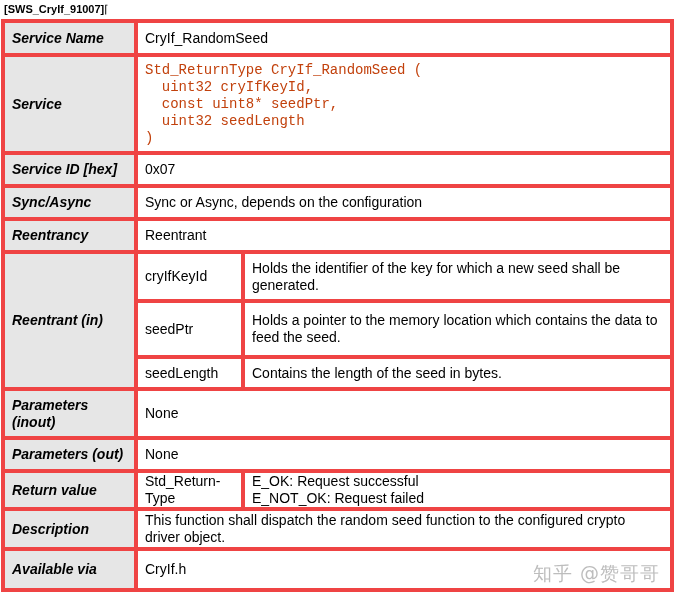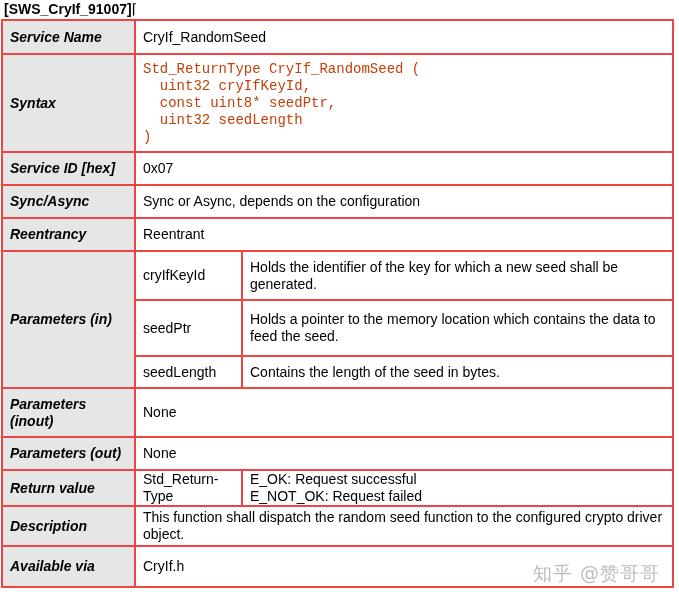--- a/index.html
+++ b/index.html
@@ -1,20 +1,20 @@
 <!DOCTYPE html>
 <html><head>
 <meta charset="utf-8">
 <style>
   html, body { margin:0; padding:0; background:#ffffff; }
   body { width:679px; height:600px; position:relative; overflow:hidden; font-family:"Liberation Sans", sans-serif; color:#000; }
-  .req-id { position:absolute; left:4px; top:0px; font-weight:bold; font-size:14px; line-height:19px; letter-spacing:0px; }
+  .req-id { position:absolute; left:4px; top:0px; font-weight:bold; font-size:11px; line-height:19px; letter-spacing:0px; }
   .req-id .bracket-open { font-weight:normal; }
   table.spec { position:absolute; left:1px; top:19px; width:673px; border-collapse:collapse; table-layout:fixed; }
-  table.spec td { border:2px solid #ef4444; padding:0 7px; font-size:14px; line-height:17px; vertical-align:middle; }
+  table.spec td { border:4px solid #ef4444; padding:0 7px; font-size:14px; line-height:17px; vertical-align:middle; }
   td.label { background:#e6e6e6; font-weight:bold; font-style:italic; width:117px; padding-left:7px; }
   td.mono { font-family:"Liberation Mono", monospace; font-size:13px; line-height:17px; white-space:pre; padding-top:2px; padding-bottom:2px; color:#c2410c; }
   td.sub { width:86px; }
   .watermark { position:absolute; left:533px; top:561px; font-size:19px; color:#bdbdbd; letter-spacing:1px; font-family:"DejaVu Sans", sans-serif; }
 </style>
 </head>
 <body>
 
 <div class="req-id"><span>[SWS_CryIf_91007]</span><span class="bracket-open">⌈</span></div>
 
@@ -23,41 +23,41 @@
     <col style="width:133px">
     <col style="width:107px">
     <col>
   </colgroup>
   <tbody>
       <tr style="height:34px">
     <td class="label">Service Name</td>
     <td colspan="2">CryIf_RandomSeed</td>
   </tr>
   <tr style="height:98px">
-    <td class="label">Syntax</td>
+    <td class="label">Service</td>
     <td colspan="2" class="mono">Std_ReturnType CryIf_RandomSeed (
   uint32 cryIfKeyId,
   const uint8* seedPtr,
   uint32 seedLength
 )</td>
   </tr>
   <tr style="height:33px">
     <td class="label">Service ID [hex]</td>
     <td colspan="2">0x07</td>
   </tr>
   <tr style="height:33px">
     <td class="label">Sync/Async</td>
     <td colspan="2">Sync or Async, depends on the configuration</td>
   </tr>
   <tr style="height:33px">
     <td class="label">Reentrancy</td>
     <td colspan="2">Reentrant</td>
   </tr>
   <tr style="height:49px">
-    <td class="label" rowspan="3">Parameters (in)</td>
+    <td class="label" rowspan="3">Reentrant (in)</td>
     <td class="sub">cryIfKeyId</td>
     <td>Holds the identifier of the key for which a new seed shall be generated.</td>
   </tr>
   <tr style="height:56px">
     <td class="sub">seedPtr</td>
     <td>Holds a pointer to the memory location which contains the data to feed the seed.</td>
   </tr>
   <tr style="height:32px">
     <td class="sub">seedLength</td>
     <td>Contains the length of the seed in bytes.</td>

